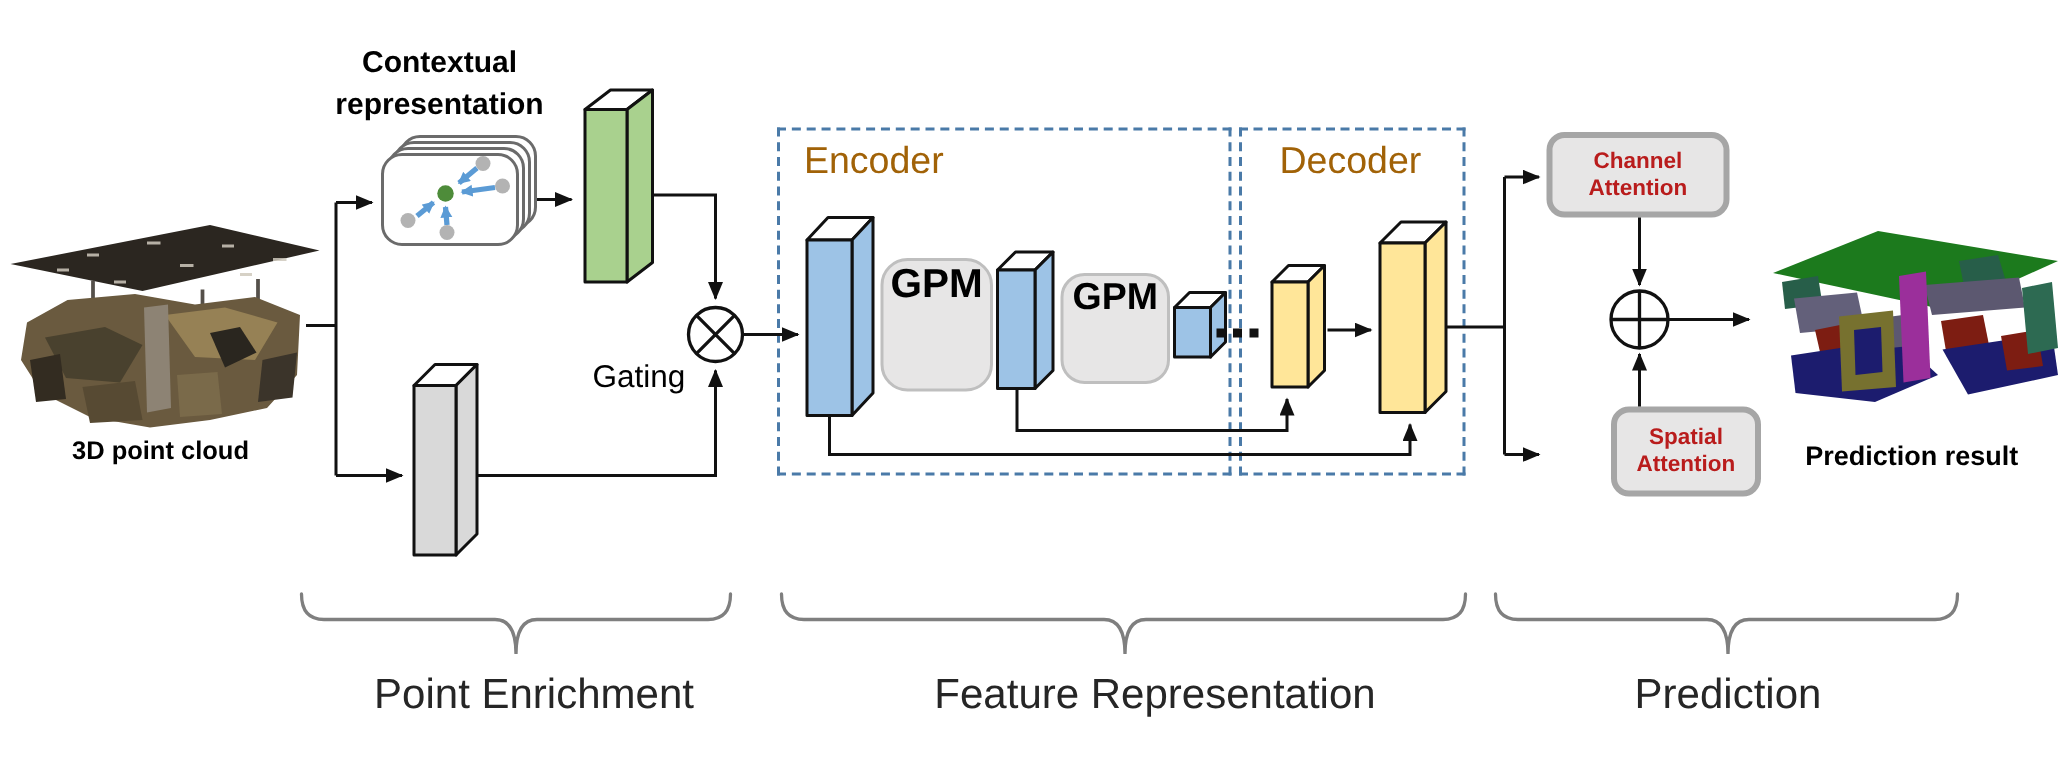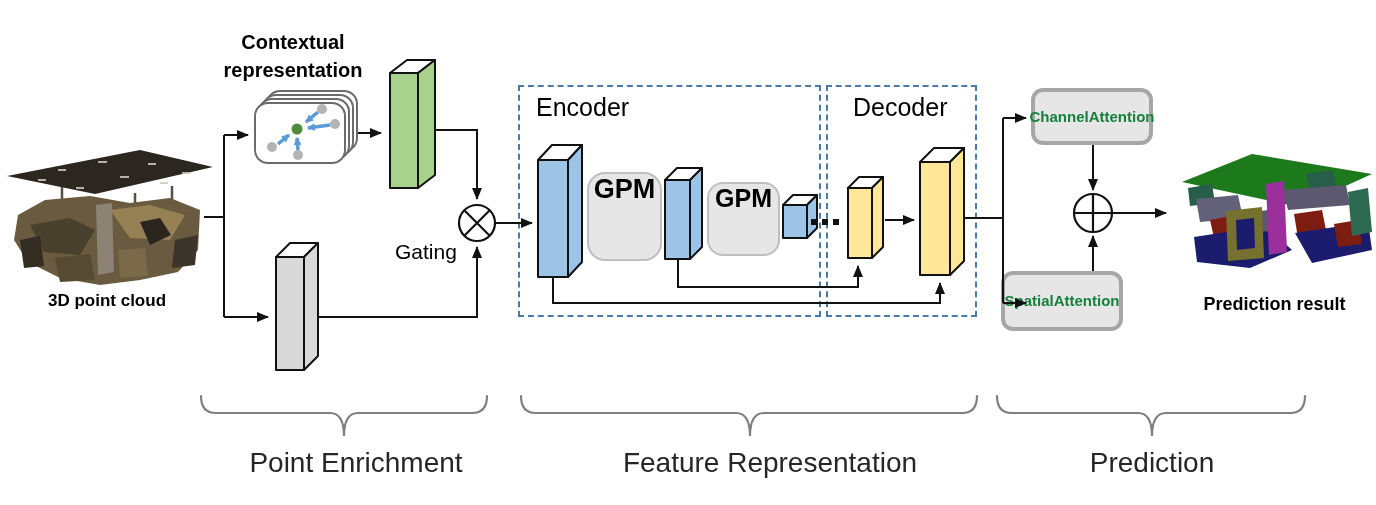--- a/index.html
+++ b/index.html
@@ -1,32 +1,32 @@
 <!DOCTYPE html>
 <html style="--c-bar_green: #a9d18e; --c-bar_gray: #d9d9d9; --c-bar_blue: #9dc3e6; --c-bar_yellow: #ffe699; --c-module_fill: #e7e6e6; --c-module_border: #bfbfbf; --c-attention_border: #a6a6a6; --c-dashed_border: #4a7aa8; --c-brace: #7f7f7f; --c-edge_blue: #5b9bd5; --c-node_green: #4e8c3a; --c-node_gray: #b3b3b3;"><head>
 <meta charset="utf-8">
 <style>
   html,body{margin:0;padding:0;background:#fff}
   .canvas{position:relative;width:1376px;height:505px;background:#fff;
           font-family:"Liberation Sans",sans-serif;overflow:hidden}
   .layer-svg{position:absolute;left:0;top:0;z-index:2;pointer-events:none}
   .dashed-box{position:absolute;z-index:1;box-sizing:border-box;
               border:2px dashed var(--c-dashed_border,#4a7aa8)}
-  .box-title{position:absolute;font-size:25px;font-weight:400;color:#000000;white-space:nowrap}
+  .box-title{position:absolute;font-size:25px;font-weight:400;color:#a16207;white-space:nowrap}
   .gpm{position:absolute;z-index:1;box-sizing:border-box;
        background:var(--c-module_fill,#e7e6e6);
        border:2px solid var(--c-module_border,#bfbfbf);
        border-radius:18px;display:flex;align-items:flex-start;justify-content:center;
        font-weight:700;color:#000}
   .attn{position:absolute;z-index:1;box-sizing:border-box;
         background:var(--c-module_fill,#e7e6e6);
         border:4px solid var(--c-attention_border,#a6a6a6);
-        border-radius:12px;display:flex;flex-direction:row;
+        border-radius:12px;display:flex;flex-direction:column;
         align-items:center;justify-content:center;
-        font-weight:700;font-size:15px;line-height:18px;color:#15803d}
+        font-weight:700;font-size:15px;line-height:18px;color:#b91c1c}
   .lbl{position:absolute;z-index:3;color:#000;white-space:nowrap}
   .lbl.center{text-align:center;white-space:normal}
   .stage-lbl{position:absolute;z-index:3;font-size:28px;color:#262626;text-align:center}
   
   .edge{stroke:#111;stroke-width:2;fill:none}
   .bar{stroke:#111;stroke-width:2;stroke-linejoin:round}
   .bar-top{fill:#fff}
   .f-green{fill:var(--c-bar_green,#a9d18e)}
   .f-gray{fill:var(--c-bar_gray,#d9d9d9)}
   .f-blue{fill:var(--c-bar_blue,#9dc3e6)}
@@ -54,21 +54,21 @@
     <span>GPM</span>
   </div>
   <div class="gpm" style="left:707px;top:182px;width:73px;height:74px;font-size:25px;border-radius:16px">
     <span>GPM</span>
   </div>
 
   <div class="attn" style="left:1031px;top:88px;width:122px;height:57px">
     <span>Channel</span>
     <span>Attention</span>
   </div>
-  <div class="attn" style="left:1001px;top:271px;width:122px;height:60px">
+  <div class="attn" style="left:1074px;top:271px;width:100px;height:60px">
     <span>Spatial</span>
     <span>Attention</span>
   </div>
 
   <svg class="layer-svg" width="1376" height="505" viewBox="0 0 1376 505">
     <defs>
       <marker id="ah" markerUnits="userSpaceOnUse" markerWidth="14" markerHeight="12" refX="11" refY="5" orient="auto">
           <path d="M0,0 L12,5 L0,10 Z" fill="#111"></path>
         </marker>
       <marker id="ahb" markerUnits="userSpaceOnUse" markerWidth="11" markerHeight="10" refX="7" refY="4" orient="auto">

